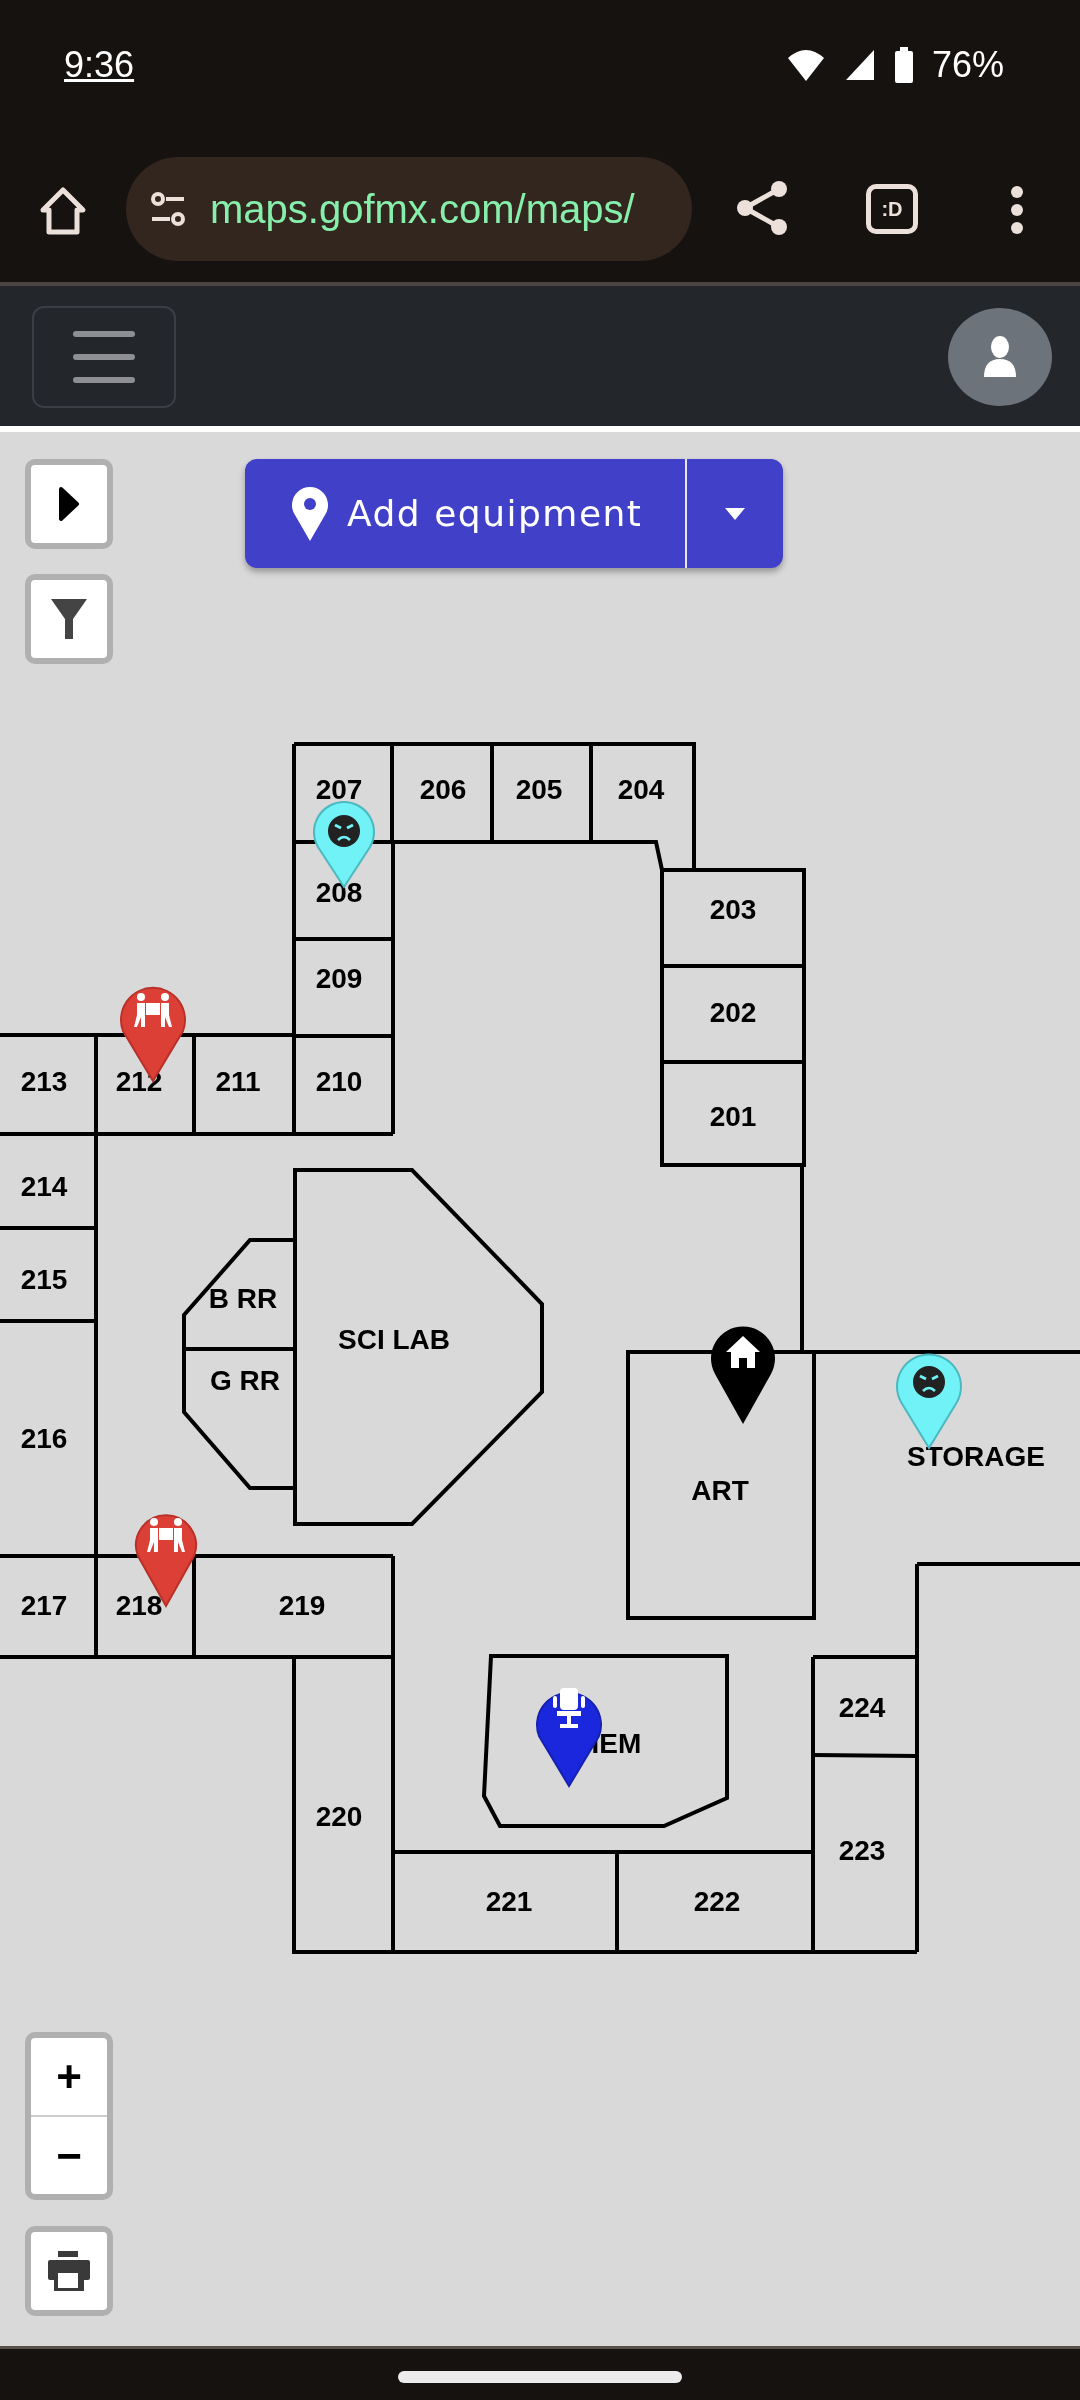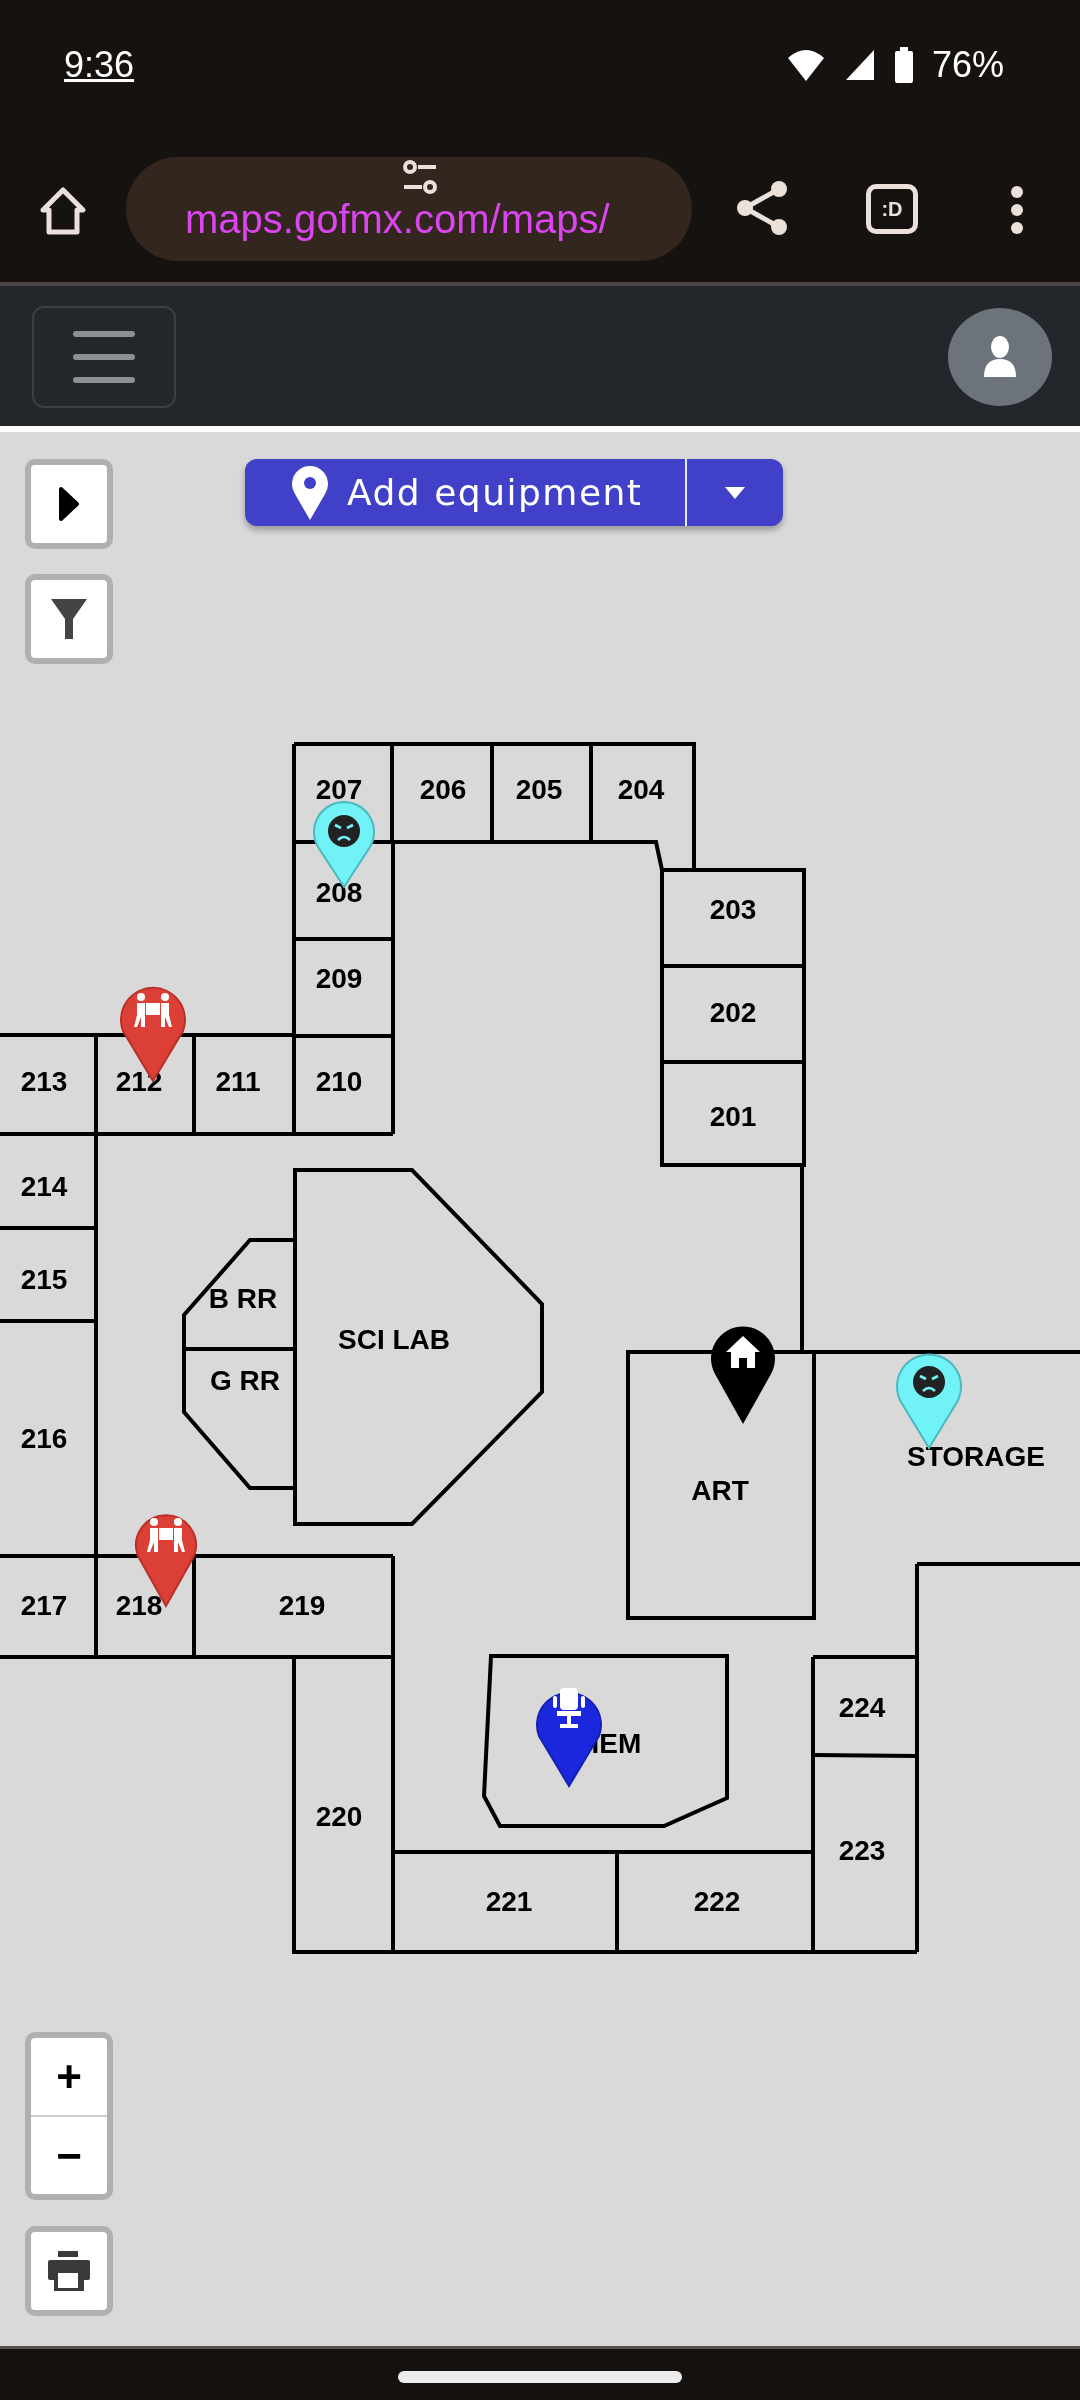--- a/index.html
+++ b/index.html
@@ -1,33 +1,33 @@
 <!DOCTYPE html>
 <html><head>
 <meta charset="utf-8">
 <style>
   * { box-sizing: border-box; margin: 0; padding: 0; }
   html, body { width: 1080px; height: 2400px; overflow: hidden; background: #161210; font-family: "Liberation Sans", sans-serif; }
   .status-bar { position: absolute; left: 0; top: 0; width: 1080px; height: 130px; background: #161210; color: #fff; }
   .status-time { position: absolute; left: 64px; top: 44px; font-size: 36px; text-decoration: underline; }
   .status-right { position: absolute; right: 76px; top: 44px; display: flex; align-items: center; gap: 18px; font-size: 36px; }
   .browser-bar { position: absolute; left: 0; top: 130px; width: 1080px; height: 154px; background: #161210; }
-  .url-pill { position: absolute; left: 126px; top: 27px; width: 566px; height: 104px; border-radius: 52px; background: #33261e; color: #d946ef; display: flex; align-items: center; flex-direction: column; }
+  .url-pill { position: absolute; left: 126px; top: 27px; width: 566px; height: 104px; border-radius: 52px; background: #33261e; color: #86efac; display: flex; align-items: center; }
   .url-text { font-size: 40px; margin-left: 22px; white-space: nowrap; overflow: hidden; width: 470px; }
   .b-icon { position: absolute; display: flex; align-items: center; justify-content: center; }
   .browser-sep { position: absolute; left: 0; top: 282px; width: 1080px; height: 4px; background: #4a4442; }
   .app-nav { position: absolute; left: 0; top: 286px; width: 1080px; height: 140px; background: #23262b; }
   .hamburger { position: absolute; left: 32px; top: 20px; width: 144px; height: 102px; border: 2px solid #3b3e44; border-radius: 12px; display: flex; flex-direction: column; justify-content: center; align-items: center; gap: 17px; }
   .hamburger span { display: block; width: 62px; height: 6px; border-radius: 3px; background: #8d8f93; }
   .avatar { position: absolute; left: 948px; top: 22px; width: 104px; height: 98px; border-radius: 50%; background: #6c737a; display: flex; align-items: center; justify-content: center; }
   .nav-line { position: absolute; left: 0; top: 426px; width: 1080px; height: 6px; background: #ffffff; }
   .map-area { position: absolute; left: 0; top: 432px; width: 1080px; height: 1914px; background: #d9d9d9; overflow: hidden; }
   .map-svg { position: absolute; left: 0; top: 0; }
   .ctrl { position: absolute; background: #fff; border: 6px solid #b0b0b0; border-radius: 10px; display: flex; align-items: center; justify-content: center; }
-  .add-btn { position: absolute; left: 245px; top: 27px; width: 538px; height: 67px; border-radius: 12px; background: #4140c9; box-shadow: 0 4px 6px rgba(0,0,0,0.3); display: flex; color: #fff; }
+  .add-btn { position: absolute; left: 245px; top: 27px; width: 538px; height: 109px; border-radius: 12px; background: #4140c9; box-shadow: 0 4px 6px rgba(0,0,0,0.3); display: flex; color: #fff; }
   .add-main { width: 442px; height: 100%; display: flex; align-items: center; padding-left: 46px; gap: 18px; font-size: 36px; letter-spacing: 1.5px; border-right: 2px solid #e6e6ff; font-family: "DejaVu Sans", sans-serif; }
   .add-drop { flex: 1; display: flex; align-items: center; justify-content: center; }
   .bottom-bar { position: absolute; left: 0; top: 2346px; width: 1080px; height: 54px; background: #161210; border-top: 3px solid #5a504b; }
   .home-pill { position: absolute; left: 398px; top: 22px; width: 284px; height: 12px; border-radius: 6px; background: #ececec; }
   .room-label { font-family: "Liberation Sans", sans-serif; font-weight: bold; font-size: 28px; fill: #000; text-anchor: middle; dominant-baseline: middle; }
 </style>
 </head>
 <body>
 
 <div class="status-bar">

